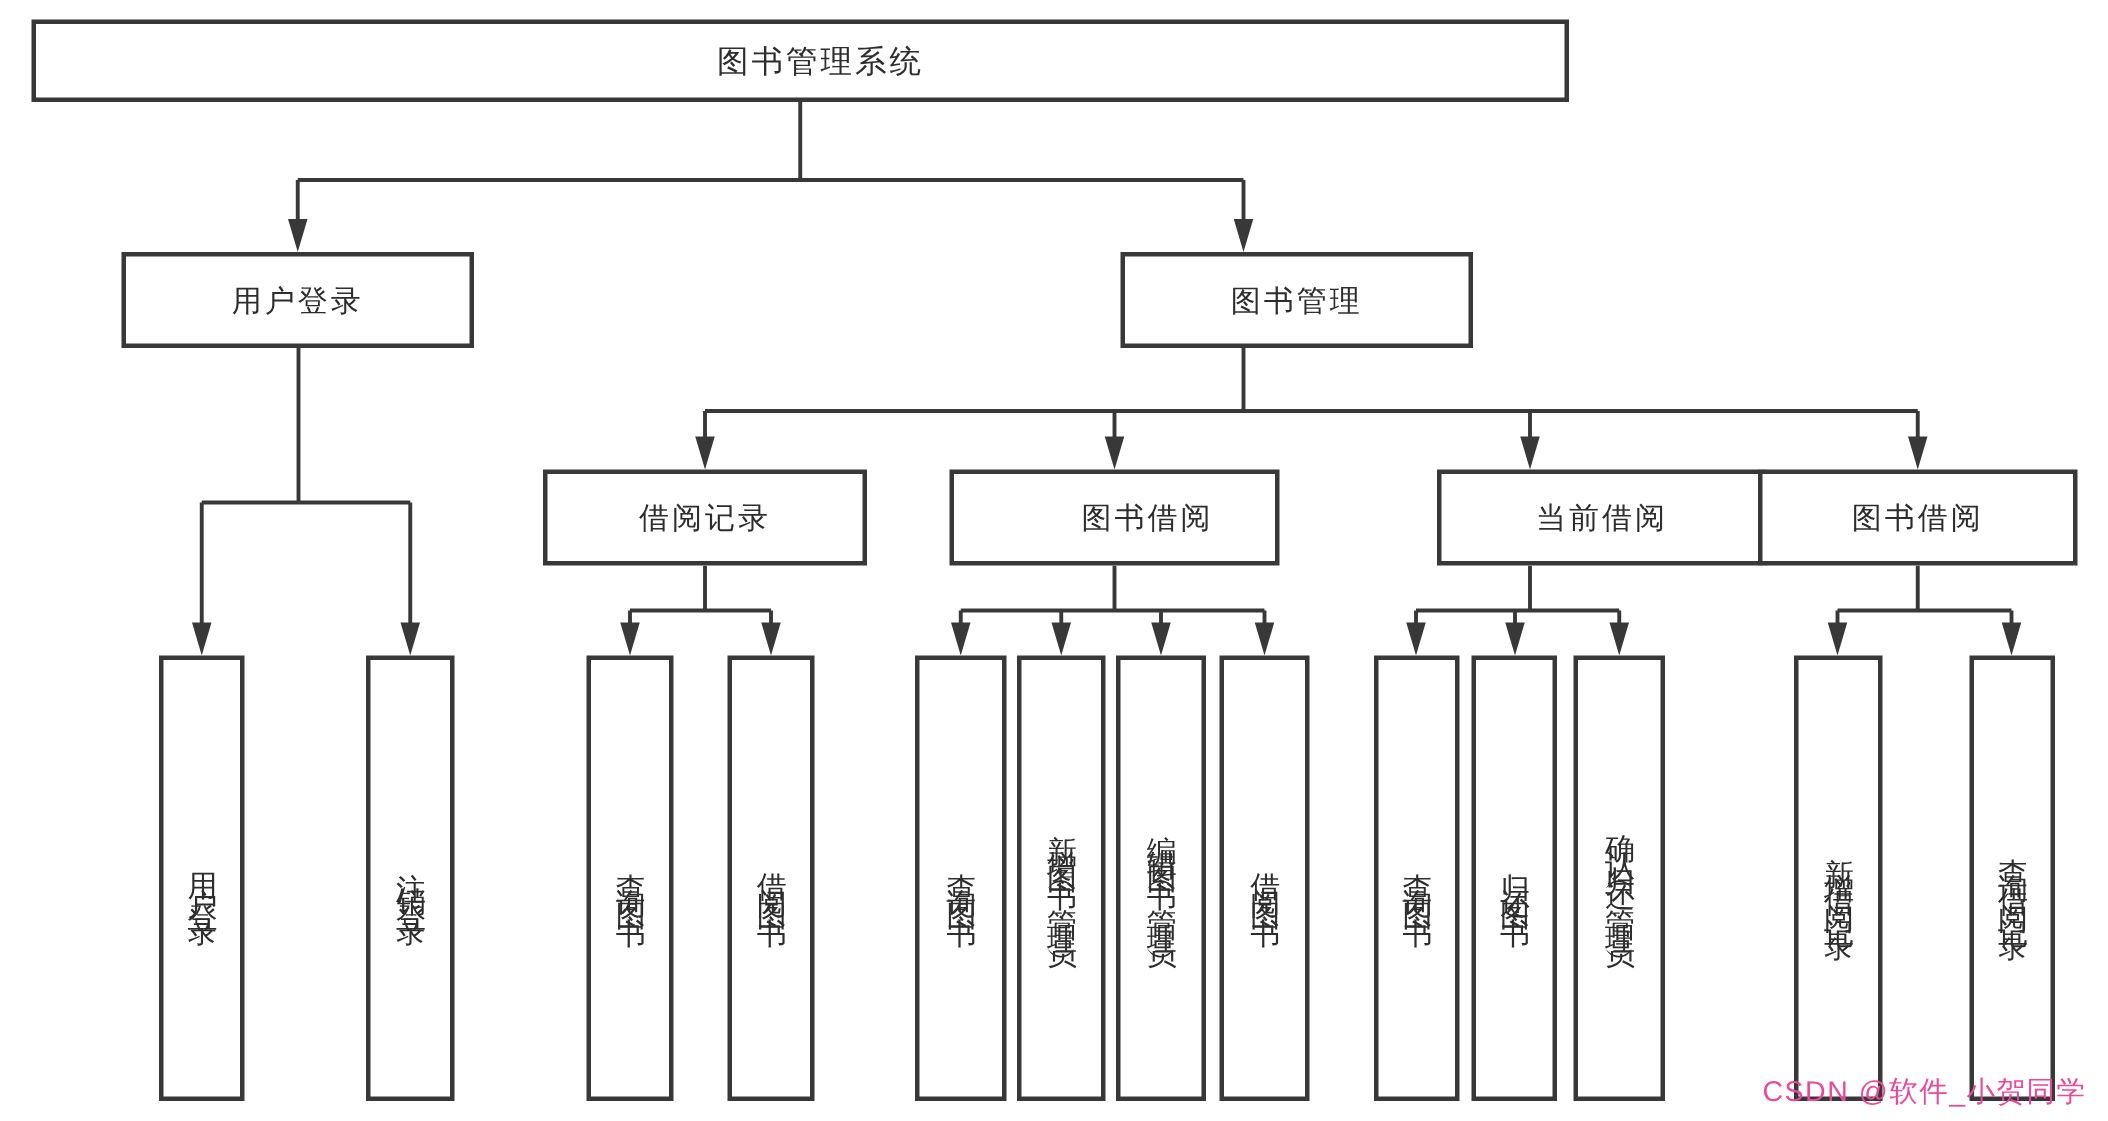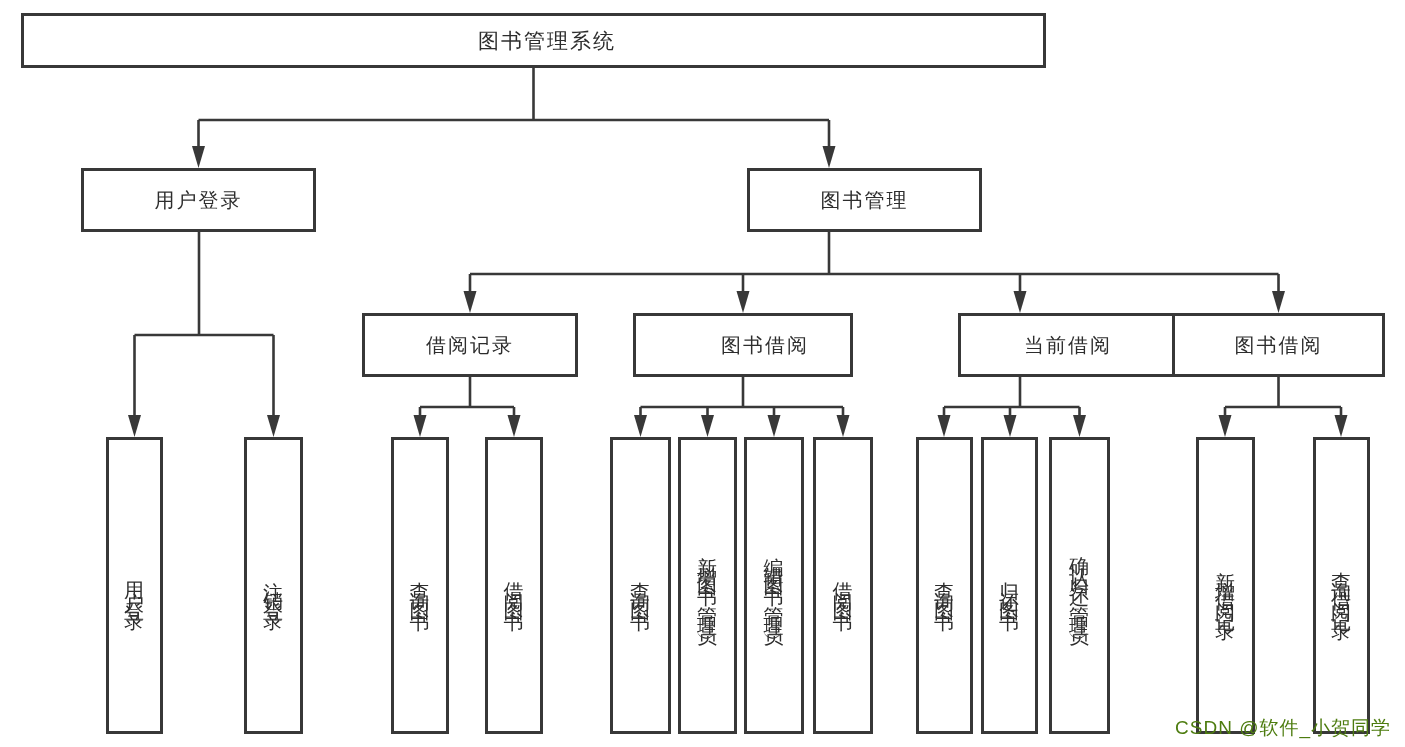--- a/index.html
+++ b/index.html
@@ -13,21 +13,21 @@
     border:3px solid #383838;display:flex;align-items:center;justify-content:center;
   }
   .h-node{font-size:20px;letter-spacing:2px;white-space:nowrap;}
   .root-node{font-size:21px;border-width:3px;padding-left:27px;}
   .v-node span{
     writing-mode:vertical-rl;text-orientation:mixed;
     font-size:20px;line-height:1;letter-spacing:10px;white-space:nowrap;
   }
   .watermark{
     position:absolute;right:14px;bottom:6px;font-size:19px;
-    color:#4d7c0f;letter-spacing:1px;white-space:nowrap;
+    color:#ec4899;letter-spacing:1px;white-space:nowrap;
   }
 </style>
 </head>
 <body>
 
 <div class="stage">
 
   <svg class="wires" viewBox="0 0 1405 747">
     <g stroke="#383838" stroke-width="2.6" fill="none">
 

